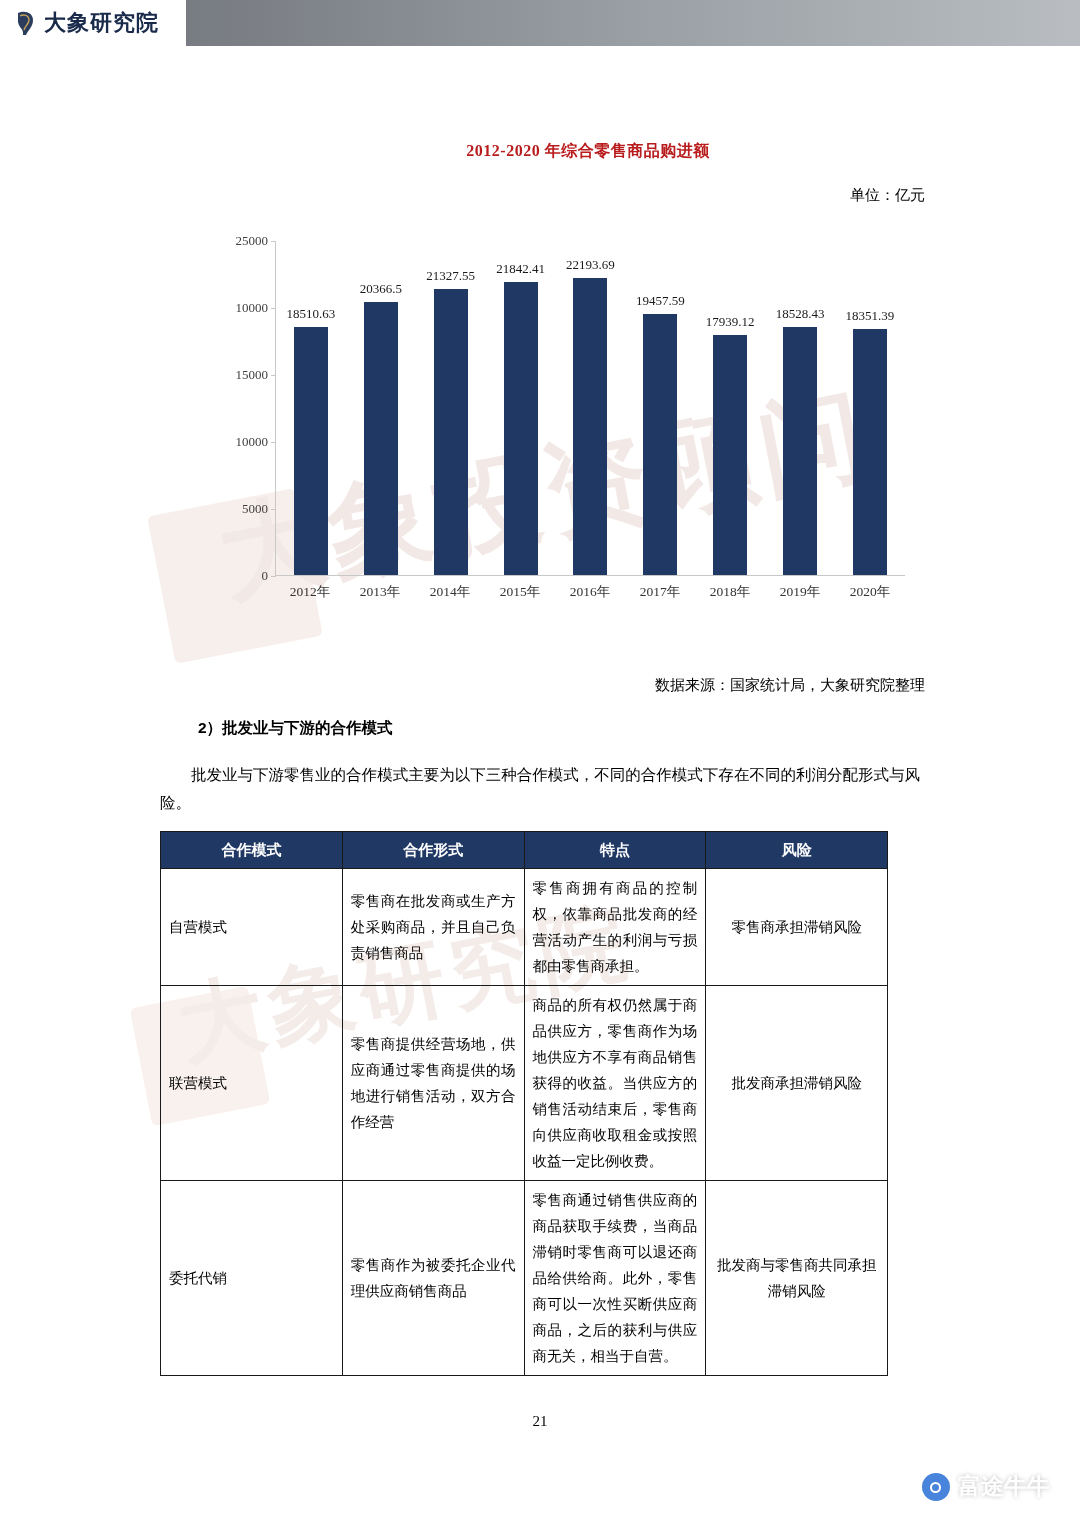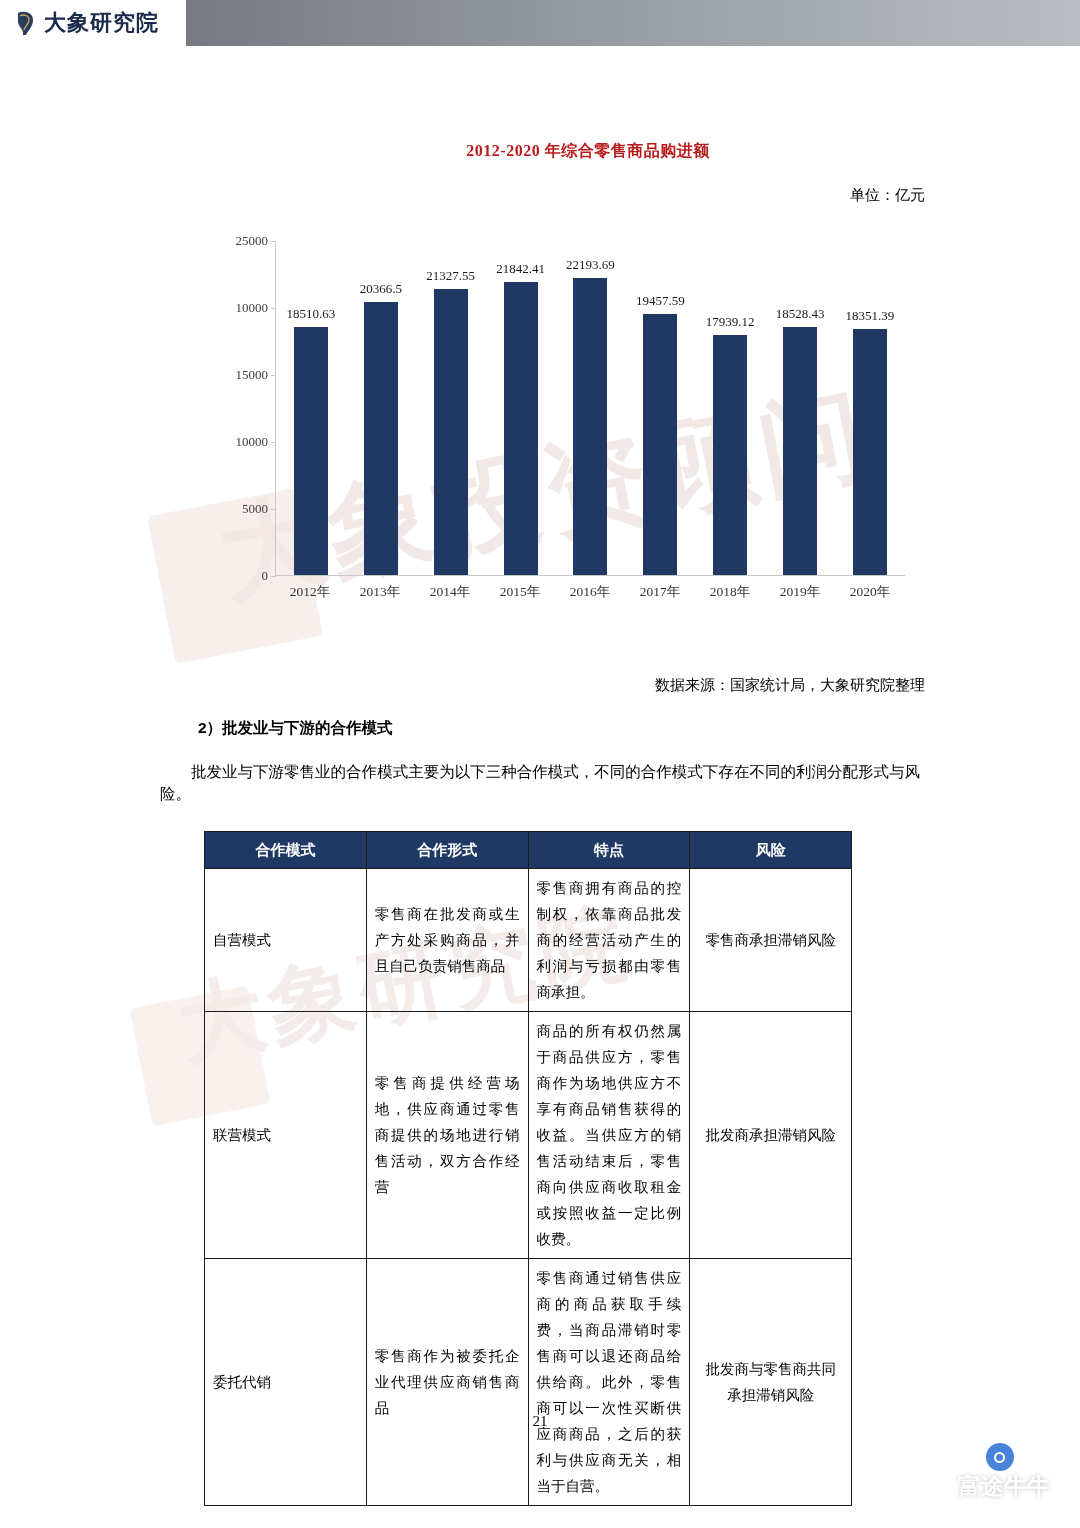--- a/index.html
+++ b/index.html
@@ -187,35 +187,34 @@
     color: #000;
     font-family: "Liberation Sans", sans-serif;
   }
 
   .body-para {
     position: absolute;
     top: 715px;
     left: 160px;
     width: 760px;
     font-size: 15.5px;
-    line-height: 22px;
+    line-height: 28px;
     color: #000;
     text-indent: 2em;
     text-align: justify;
   }
 
   
   table.modes {
     position: absolute;
     top: 785px;
     left: 160px;
-    width: 648px;
+    width: 728px;
     border-collapse: collapse;
     table-layout: fixed;
-    margin-left: 44px;
   }
   table.modes th, table.modes td {
     border: 1px solid #1a1a1a;
     padding: 6px 8px;
     font-size: 14.5px;
     line-height: 26px;
     vertical-align: middle;
     color: #000;
   }
   table.modes thead th {
@@ -286,21 +285,20 @@
   }
 
   
   .corner-brand {
     position: absolute;
     right: 30px;
     bottom: 26px;
     display: flex;
     align-items: center;
     opacity: 0.85;
-    flex-direction: column;
   }
   .corner-brand-icon {
     width: 28px; height: 28px;
     border-radius: 50%;
     background: #2a6fd6;
     margin-right: 8px;
     position: relative;
   }
   .corner-brand-icon::after {
     content: "";

